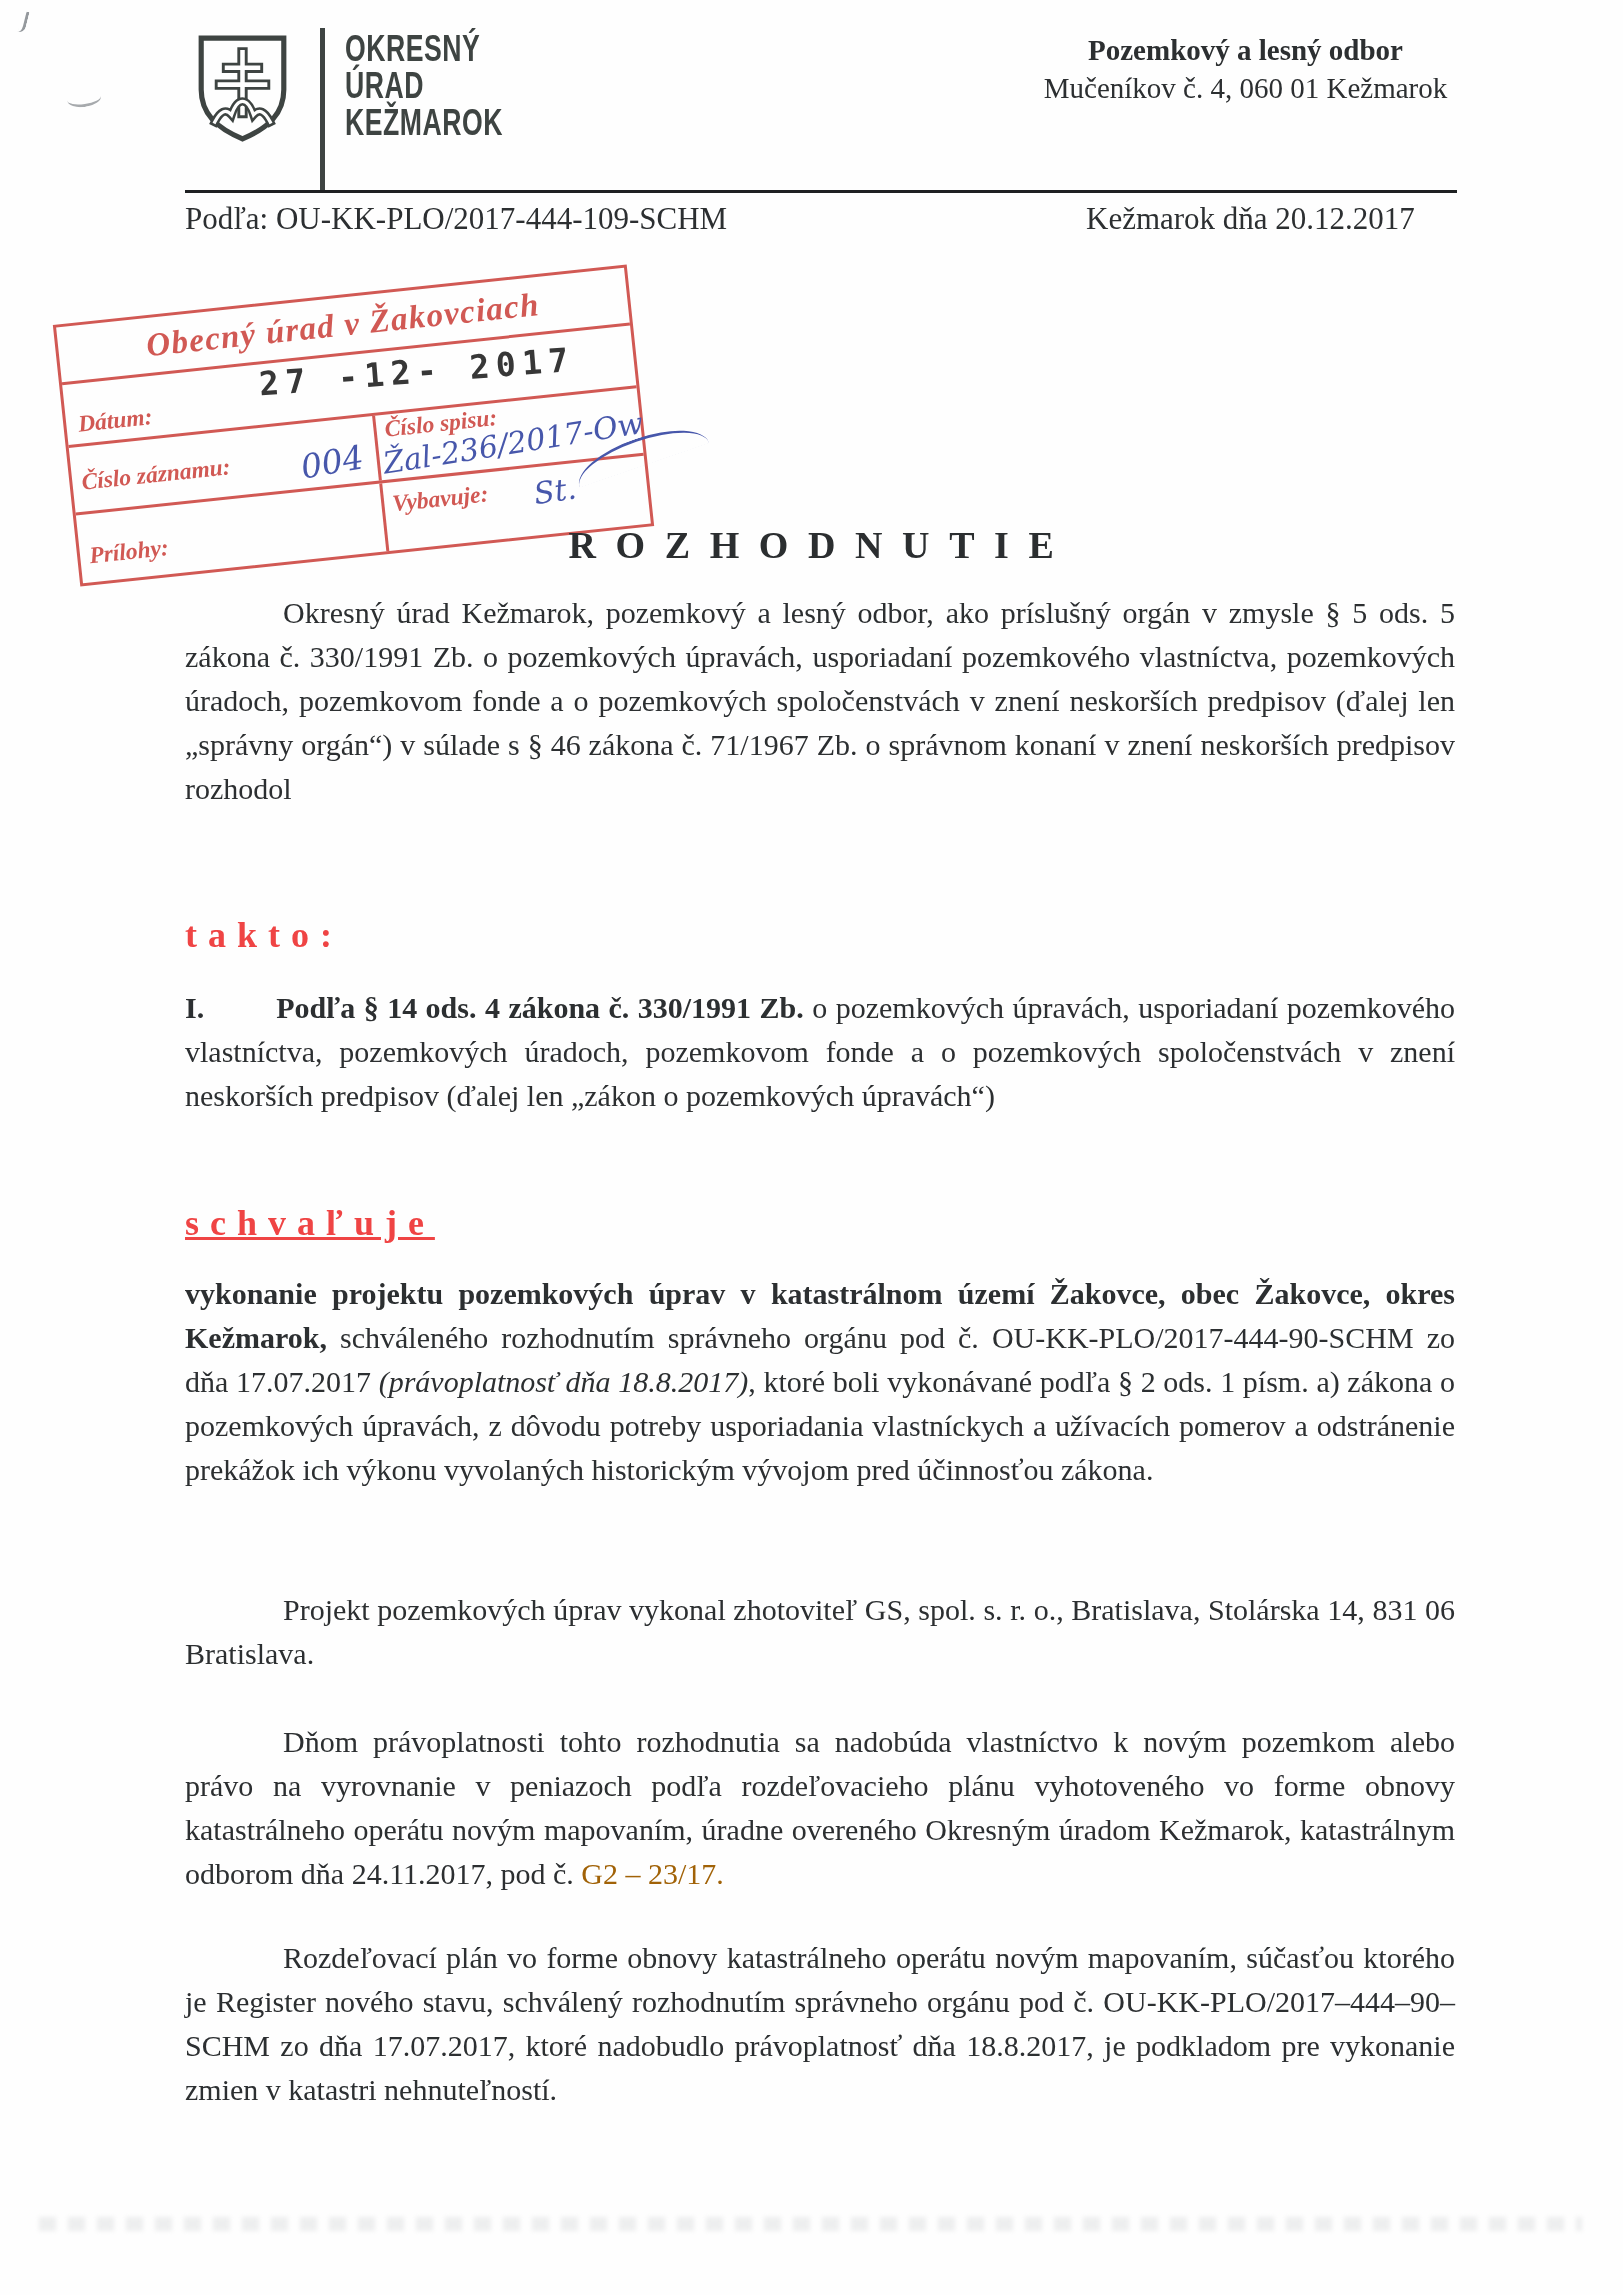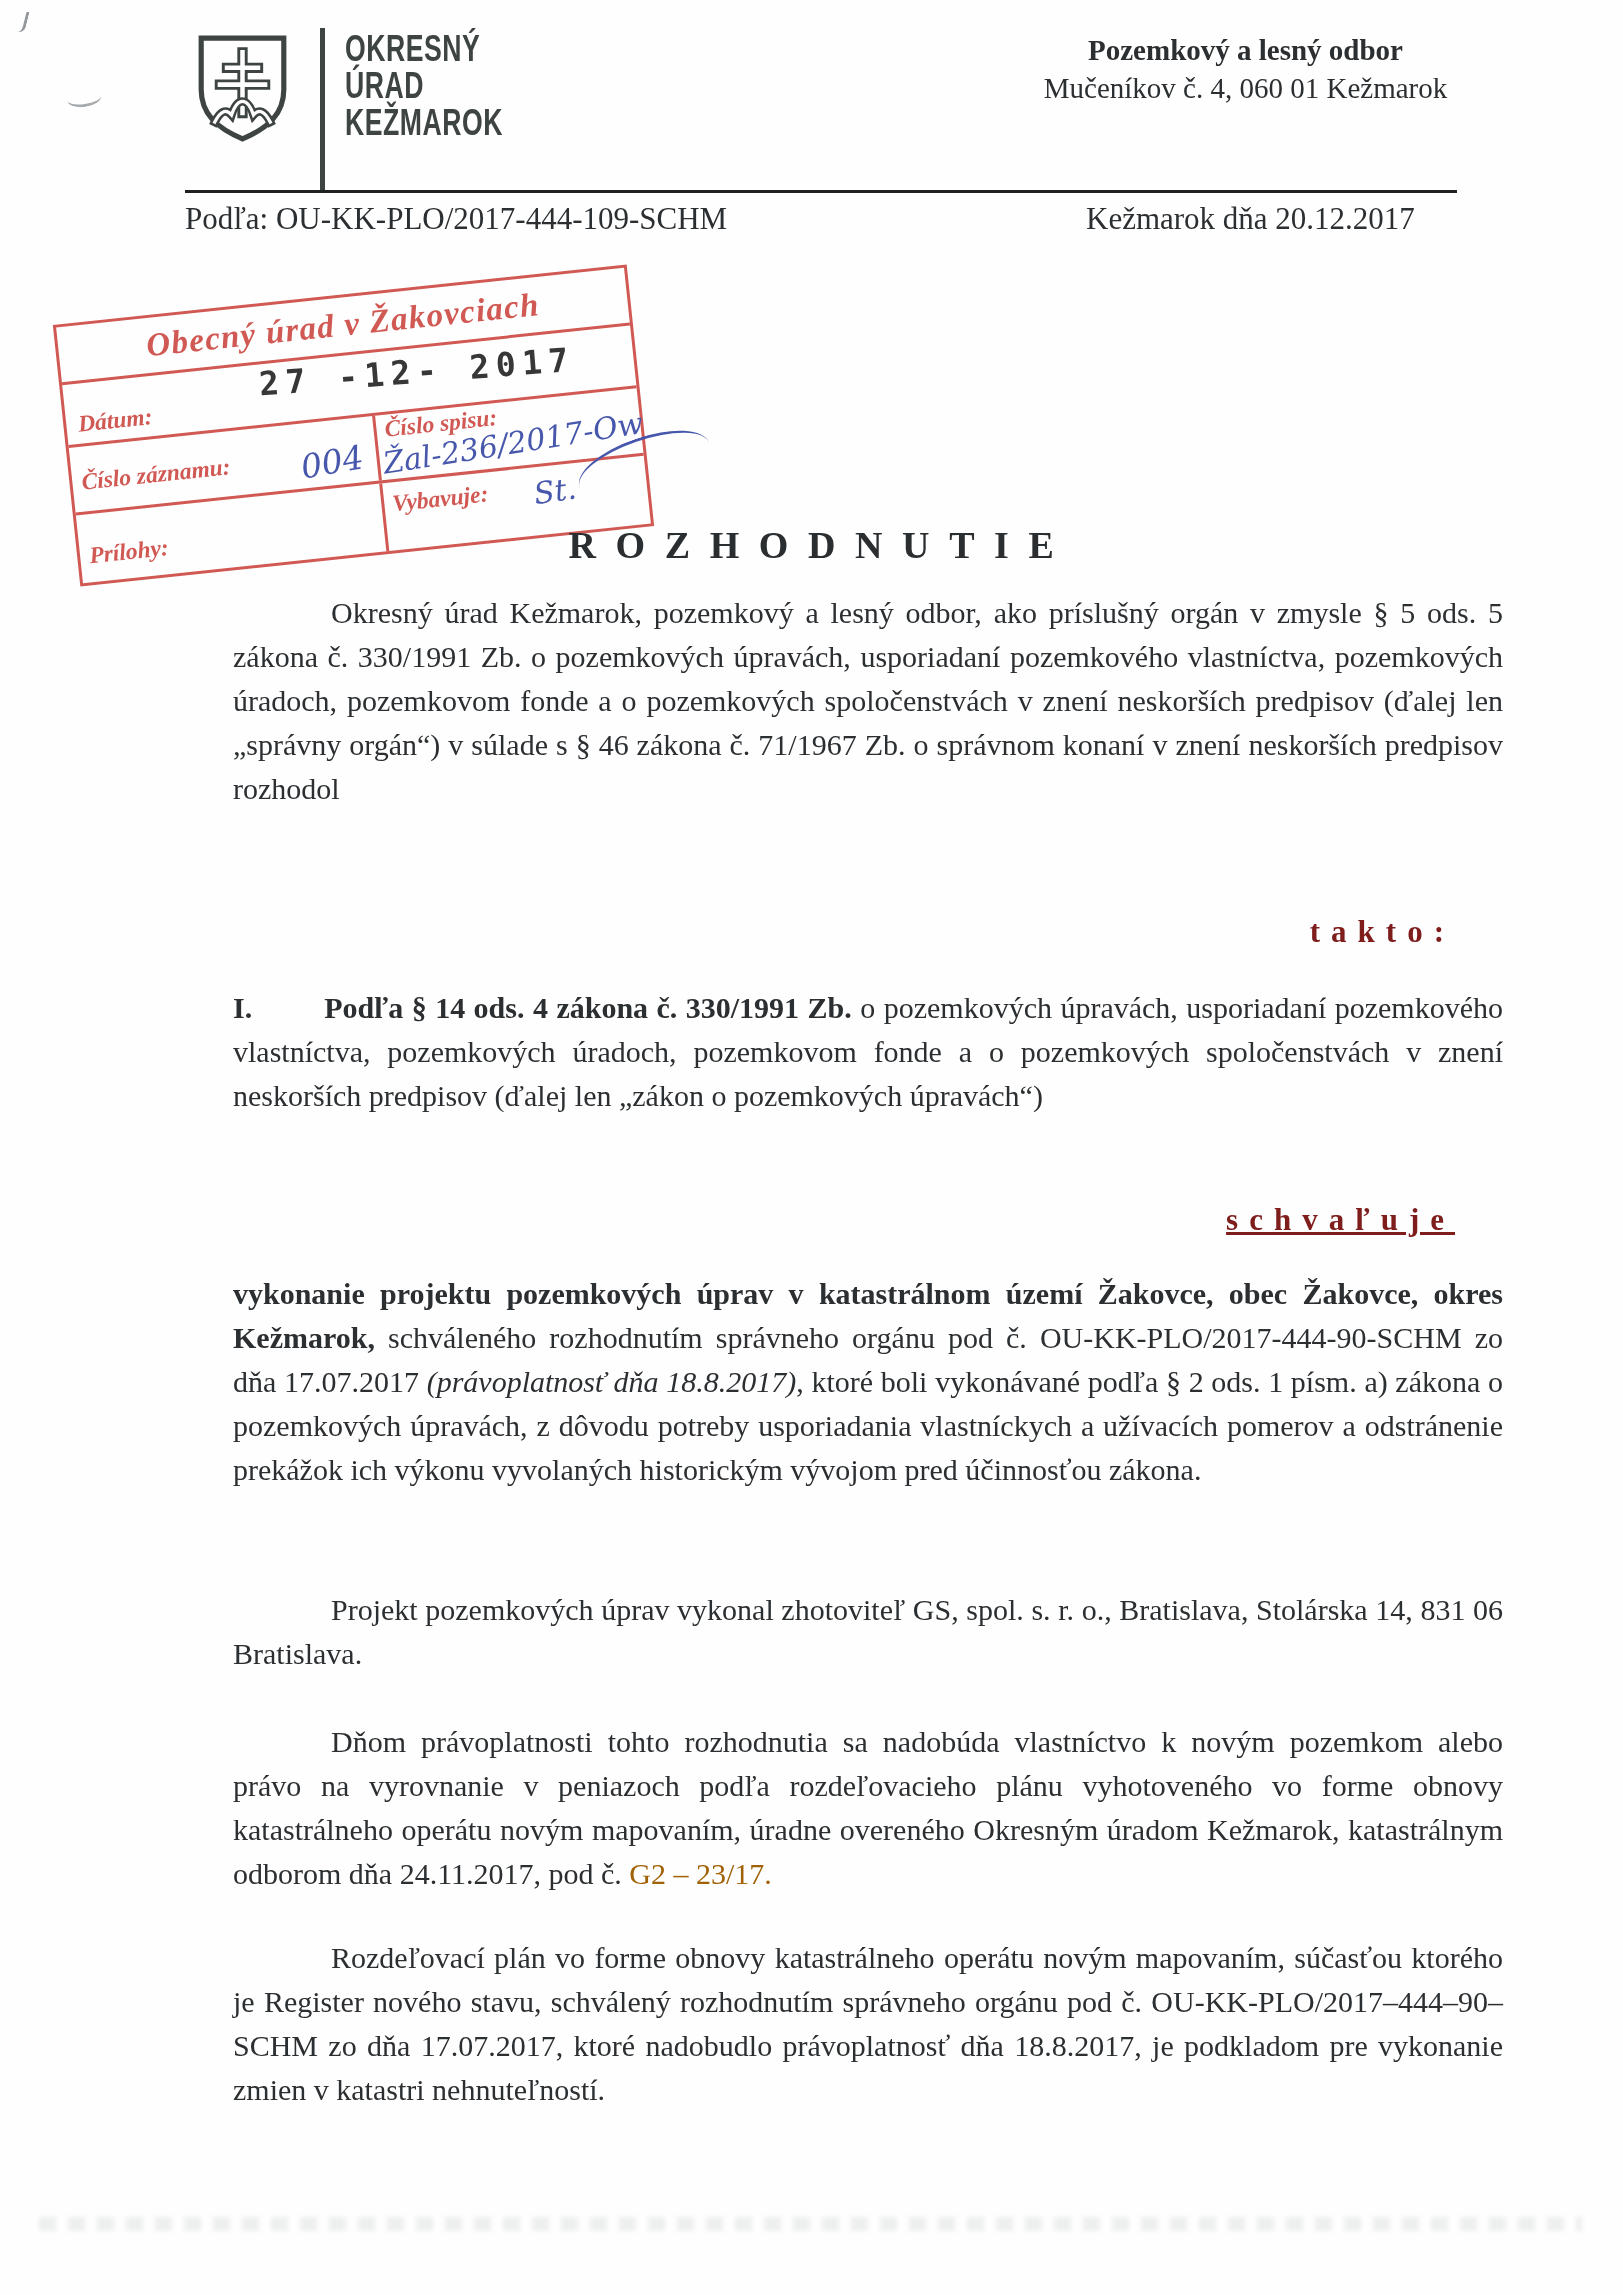--- a/index.html
+++ b/index.html
@@ -58,24 +58,24 @@
                 border-right:3.9px solid #7b8086; border-radius:0 0 7.8px 0; transform:rotate(14deg); opacity:.8; }
   .pen-mark-2 { position:absolute; left:67px; top:90px; width:34px; height:17px;
                 border-bottom:3.9px solid #8a8f93; border-radius:0 0 50% 50%; transform:rotate(-8deg); opacity:.75; }
   .bleed { position:absolute; left:39px; top:2217px; width:1543px; height:14.4px; opacity:.16;
            background:repeating-linear-gradient(90deg,#9aa0a4 0 17px,transparent 17px 29px); filter:blur(2px); }
 
   
   .doc-title { position:absolute; left:185px; top:511px; width:1272px; text-align:center;
                font-weight:bold; font-size:38px; letter-spacing:19.6px; color:#2b2e30; white-space:nowrap;margin-top:12px; }
   .body-par { position:absolute; left:185px; width:1270px; font-size:30px; line-height:44px;
-              text-align:justify; color:#2c2f31;margin-left:48px; }
+              text-align:justify; color:#2c2f31; }
   .indent { text-indent:98px; }
-  .center-h { position:absolute; left:185px; width:1270px; text-align:right; font-weight:bold;
-              font-size:31px; letter-spacing:11px; color:#7f1d1d; }
+  .center-h { position:absolute; left:185px; width:1270px; text-align:left; font-weight:bold;
+              font-size:36px; letter-spacing:11px; color:#ef4444; }
   .tab-gap { display:inline-block; width:72px; }
   .blue-ref { color:#a16207;font-family:Liberation Serif, serif; }
   b, .b { font-weight:bold; }
   i, .i { font-style:italic; }
 </style>
 </head>
 <body>
 
 <div class="page">
 

